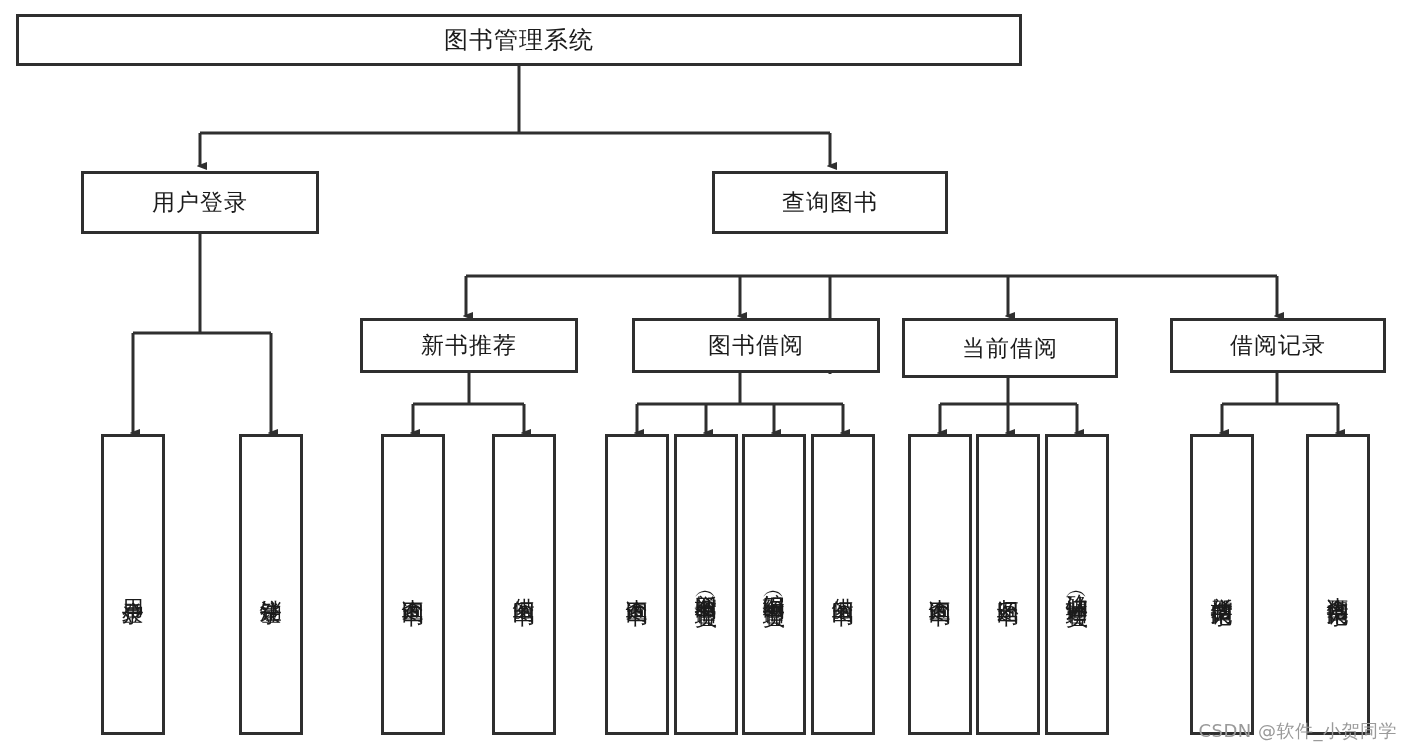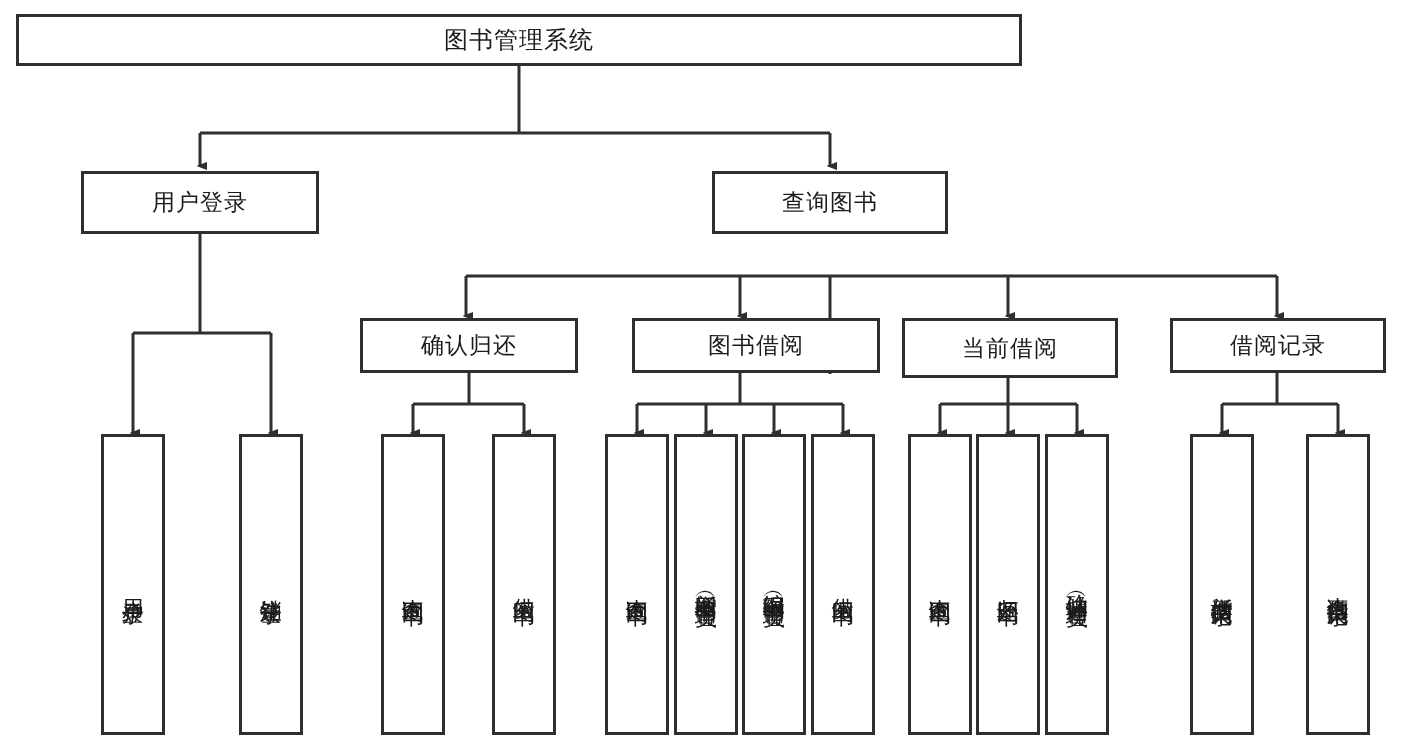--- a/index.html
+++ b/index.html
@@ -125,21 +125,21 @@
   </div>
 
   <div class="node node-h" style="left:81px; top:171px; width:238px; height:63px;">
     <span>用户登录</span>
   </div>
   <div class="node node-h" style="left:712px; top:171px; width:236px; height:63px;">
     <span>查询图书</span>
   </div>
 
   <div class="node node-h" style="left:360px; top:318px; width:218px; height:55px;">
-    <span>确认归还</span>
+    <span>新书推荐</span>
   </div>
   <div class="node node-h" style="left:632px; top:318px; width:248px; height:55px;">
     <span>图书借阅</span>
   </div>
   <div class="node node-h" style="left:902px; top:318px; width:216px; height:60px;">
     <span>当前借阅</span>
   </div>
   <div class="node node-h" style="left:1170px; top:318px; width:216px; height:55px;align-items:center;">
     <span>借阅记录</span>
   </div>
@@ -181,14 +181,15 @@
     <span>确认归还（管理员）</span>
   </div>
 
   <div class="node node-v" style="left:1190px; top:434px; width:64px; height:301px;">
     <span>新增借阅记录</span>
   </div>
   <div class="node node-v" style="left:1306px; top:434px; width:64px; height:301px;">
     <span>查询借阅记录</span>
   </div>
 
+  <div class="watermark">CSDN @软件_小贺同学</div>
 
 </div>
 
 </body></html>

